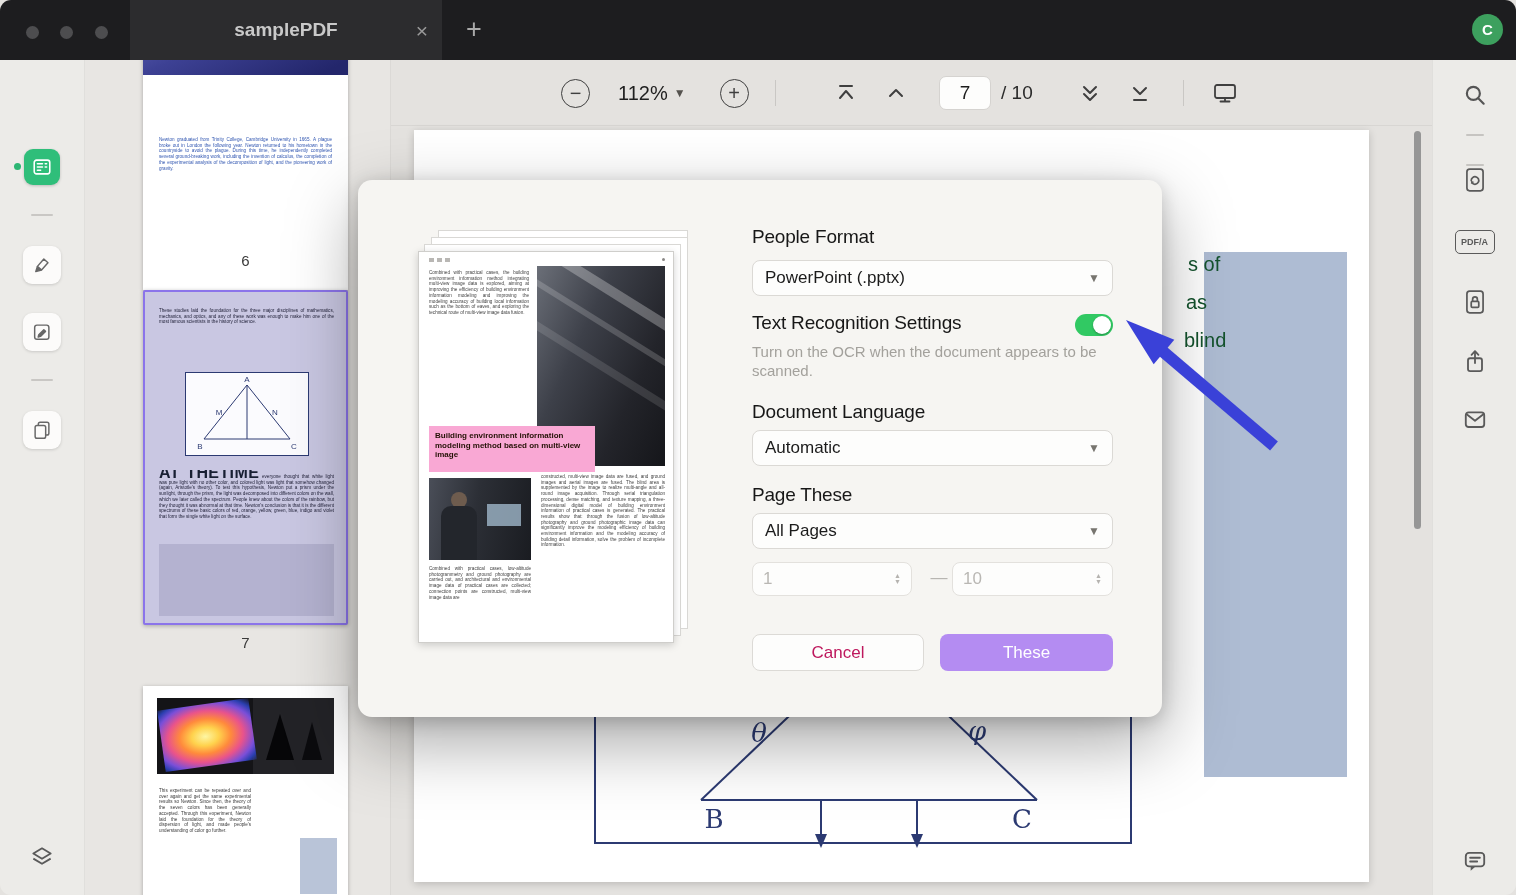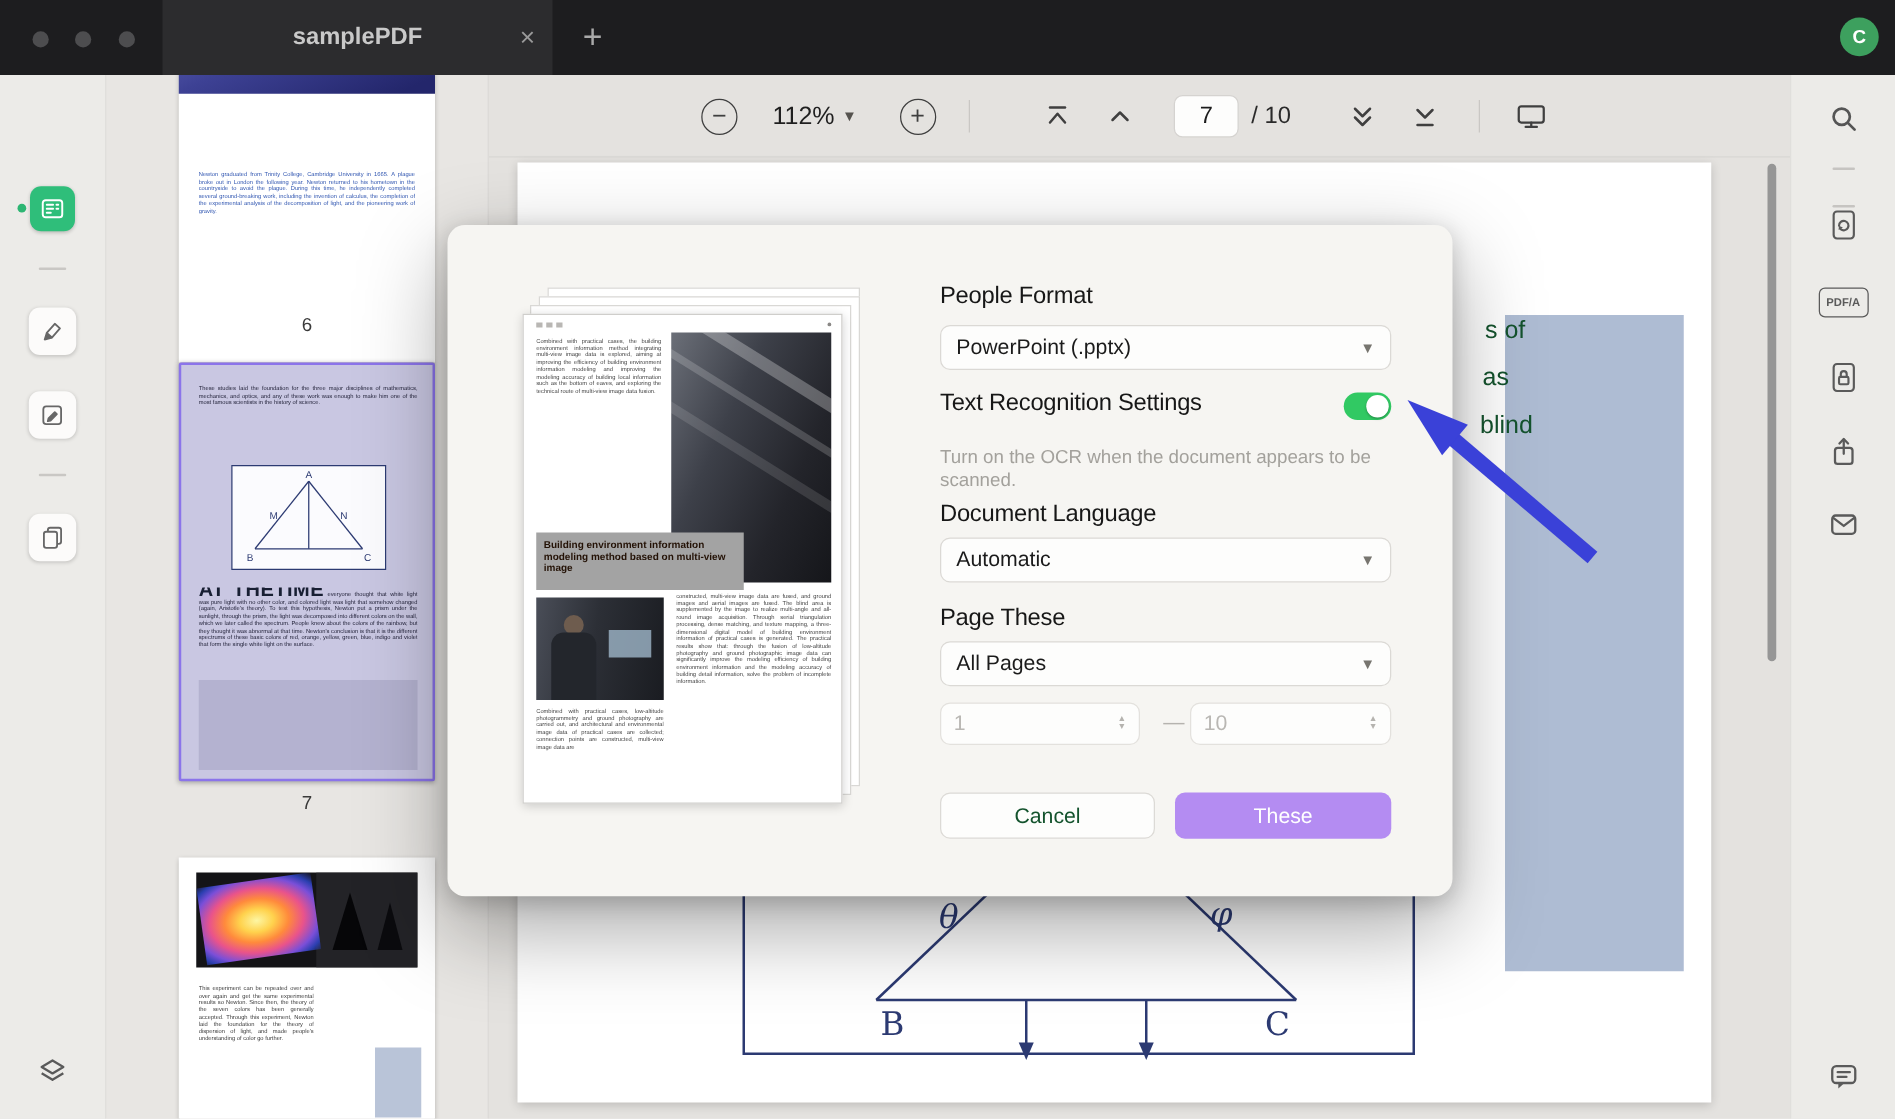--- a/index.html
+++ b/index.html
@@ -1,18 +1,18 @@
 <!DOCTYPE html>
 <html><head>
 <meta charset="utf-8">
 <style>
   * { margin:0; padding:0; box-sizing:border-box; }
   html,body { width:1516px; height:895px; overflow:hidden; }
   body { font-family:"Liberation Sans", sans-serif; background:#e4e2df; }
-  #app { position:relative; width:1516px; height:895px; overflow:hidden; }
+  #app { position:relative; width:1516px; height:895px; overflow:hidden;border-radius:11px; }
 
   
   #titlebar { position:absolute; left:0; top:0; width:1516px; height:60px; background:#1d1d1f; z-index:5; }
   .tl { display:inline-block; width:13px; height:13px; border-radius:50%; background:#4d4d4f; margin-right:17px; }
   #traffic { position:absolute; left:26px; top:25px; }
   #doc-tab { position:absolute; left:130px; top:0; width:312px; height:60px; background:#2c2c2e; display:flex; align-items:center; justify-content:center; }
   #doc-tab .tab-title { color:#c9c9c9; font-size:19px; font-weight:600; }
   #doc-tab .tab-close { position:absolute; right:14px; top:50%; transform:translateY(-50%); color:#9a9a9a; font-size:21px; line-height:1; cursor:default; }
   #new-tab { position:absolute; left:458px; top:14px; width:32px; height:32px; color:#a9a9a9; font-size:27px; text-align:center; line-height:30px; }
   #avatar { position:absolute; right:13px; top:14px; width:31px; height:31px; border-radius:50%; background:#3da05e; color:#fff; font-size:15px; font-weight:700; display:flex; align-items:center; justify-content:center; }
@@ -76,39 +76,39 @@
   #pp-main { left:60px; top:71px; width:256px; height:392px; border:1px solid #cfcecb; box-shadow:0 2px 8px rgba(0,0,0,0.18); overflow:hidden; }
   .pv-micro { position:absolute; font-size:4.6px; line-height:5.7px; color:#3f3f3f; text-align:justify; overflow:hidden; }
   #pv-toprow { position:absolute; left:10px; top:4px; width:236px; height:7px; display:flex; gap:3px; align-items:center; }
   #pv-toprow i { display:block; width:5px; height:4px; background:#b9b7b4; }
   #pv-toprow .dotend { margin-left:auto; width:3px; height:3px; border-radius:50%; background:#8a8886; }
   #pv-photo1 { position:absolute; left:118px; top:14px; width:128px; height:200px;
     background:linear-gradient(115deg,#6b6f78 0%,#3d4049 35%,#23242a 70%,#15161a 100%); overflow:hidden; }
   #pv-photo1 .beam { position:absolute; left:-20px; top:30px; width:220px; height:10px; background:rgba(255,255,255,0.28); transform:rotate(32deg); }
   #pv-photo1 .beam2 { position:absolute; left:-20px; top:70px; width:220px; height:6px; background:rgba(255,255,255,0.18); transform:rotate(32deg); }
   #pv-photo1 .beam3 { position:absolute; left:-20px; top:112px; width:220px; height:8px; background:rgba(255,255,255,0.12); transform:rotate(32deg); }
-  #pv-heading { position:absolute; left:10px; top:174px; width:166px; height:46px; background:#a3a3a3; color:#241206; font-size:8px; font-weight:700; line-height:9.6px; padding:5px 6px; }
+  #pv-heading { position:absolute; left:10px; top:174px; width:166px; height:46px; background:#f9a8d4; color:#241206; font-size:8px; font-weight:700; line-height:9.6px; padding:5px 6px; }
   #pv-photo2 { position:absolute; left:10px; top:226px; width:102px; height:82px;
     background:linear-gradient(100deg,#4a4e58 0%,#2c2f36 45%,#1a1c21 100%); overflow:hidden; }
   #pv-photo2 .screen { position:absolute; right:10px; top:26px; width:34px; height:22px; background:#9fb6c9; opacity:0.8; }
   #pv-photo2 .head { position:absolute; left:22px; top:14px; width:16px; height:16px; border-radius:50%; background:#6e5c4e; }
   #pv-photo2 .body { position:absolute; left:12px; top:28px; width:36px; height:54px; border-radius:10px 10px 0 0; background:#23262c; }
 
   
   .dlg-label { position:absolute; left:394px; font-size:19px; color:#171717; font-weight:500; letter-spacing:-0.2px; }
   .dropdown { position:absolute; left:394px; width:361px; height:36px; background:#fdfdfc; border:1px solid #dbd9d5; border-radius:8px; display:flex; align-items:center; padding:0 12px; font-size:17px; color:#1b1b1b; }
   .dropdown .dd-caret { margin-left:auto; color:#77756f; font-size:12px; }
-  #ocr-desc { position:absolute; left:394px; top:162px; width:356px; font-size:15px; line-height:19px; color:#a3a19c;margin-top:14px; }
+  #ocr-desc { position:absolute; left:394px; top:162px; width:356px; font-size:15px; line-height:19px; color:#a3a19c; }
   #ocr-toggle { position:absolute; left:717px; top:134px; width:38px; height:22px; border-radius:11px; background:#31c963; }
   #ocr-toggle .knob { position:absolute; right:2px; top:2px; width:18px; height:18px; border-radius:50%; background:#fff; box-shadow:0 1px 2px rgba(0,0,0,0.3); }
   .range-input { position:absolute; top:382px; width:160px; height:34px; background:#fdfdfc; border:1px solid #e3e1dd; border-radius:8px; display:flex; align-items:center; padding:0 10px; font-size:17px; color:#b9b7b3; }
   .stepper { margin-left:auto; display:flex; flex-direction:column; line-height:6px; font-size:7px; color:#b5b3af; }
   #range-sep { position:absolute; left:567px; top:388px; width:28px; text-align:center; font-size:17px; color:#b5b3af; }
   .dlg-btn { position:absolute; top:454px; height:37px; border-radius:8px; font-size:17px; display:flex; align-items:center; justify-content:center; font-family:"Liberation Sans",sans-serif; }
-  #cancel-btn { left:394px; width:172px; background:#fdfdfc; border:1px solid #dcdad6; color:#14532d; }
+  #cancel-btn { left:394px; width:172px; background:#fdfdfc; border:1px solid #dcdad6; color:#be185d; }
   #export-btn { left:582px; width:173px; background:#b48cf2; border:none; color:#ffffff; font-weight:500; }
 
   #pointer-arrow { position:absolute; left:1090px; top:298px; z-index:30; }
 
   svg.icon { display:block; }
 </style>
 </head>
 <body>
 
 <div id="app">

